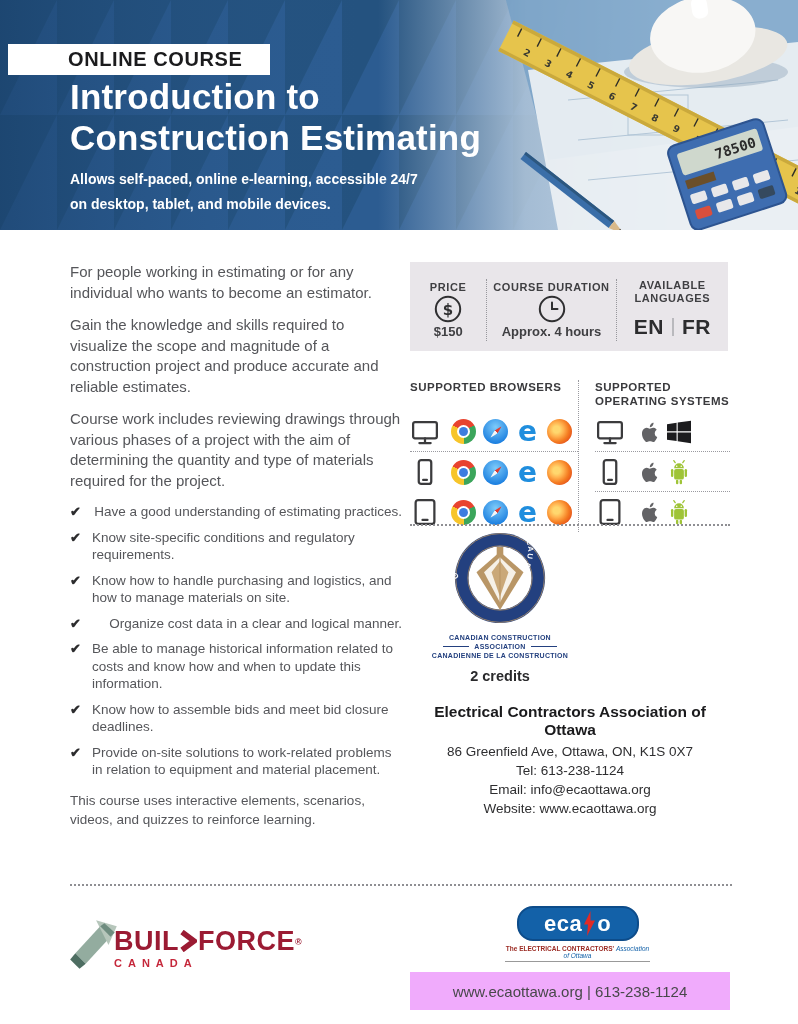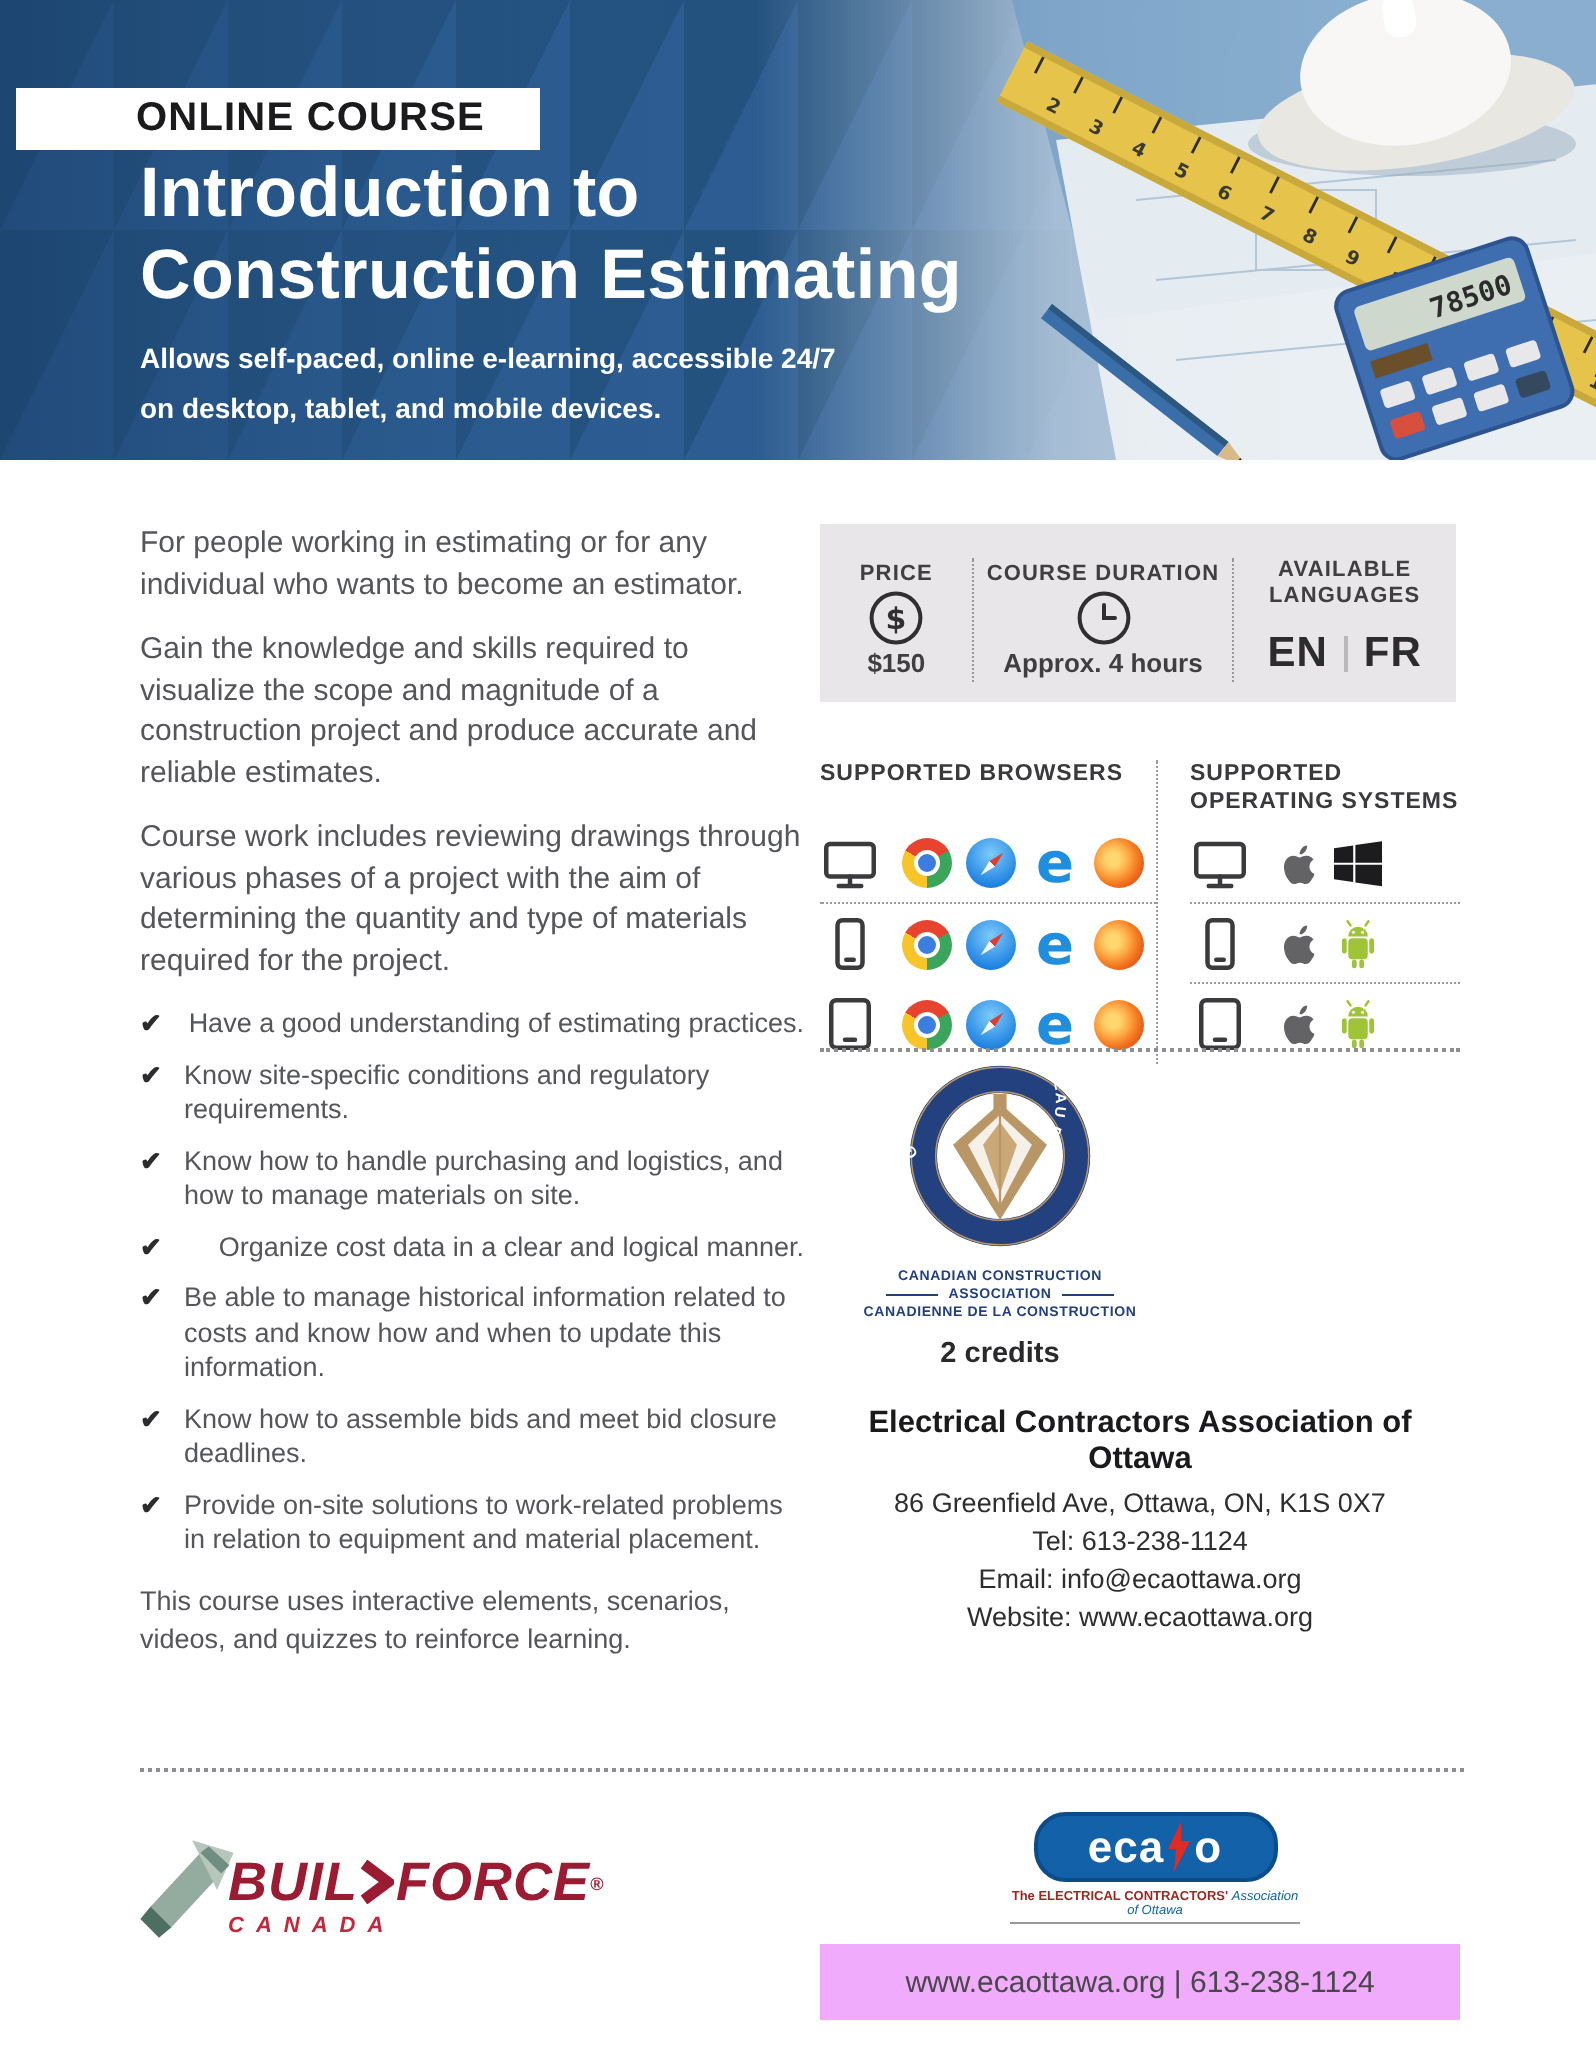--- a/index.html
+++ b/index.html
@@ -75,21 +75,21 @@
   .credits { margin-top:8px; font-size:14.5px; font-weight:800; color:#2a2a2c; }
 
   
   .contact { position:absolute; top:703px; left:410px; width:320px; text-align:center; color:#2e2e30; }
   .contact .name { font-size:15.5px; font-weight:800; color:#1a1a1c; margin-bottom:3px; }
   .contact .line { font-size:13.5px; line-height:19px; }
 
   
   .bottom-divider { position:absolute; top:884px; left:70px; width:662px; border-bottom:2px dotted #8f8f93; }
   .bf-logo { position:absolute; top:916px; left:68px; display:flex; align-items:flex-start; }
-  .bf-text { margin-left:-6px; margin-top:10px;font-style:italic; }
+  .bf-text { margin-left:-6px; margin-top:10px; }
   .bf-main { display:flex; align-items:center; color:#9b1b33; font-weight:800; font-size:27px; letter-spacing:.5px; line-height:28px; }
   .bf-main .chev { margin:0 1px; }
   .bf-reg { font-size:9px; font-weight:700; color:#9b1b33; align-self:flex-start; margin-top:2px; }
   .bf-canada { color:#c5273a; font-size:11px; font-weight:600; letter-spacing:6px; margin-top:1px; }
   .ecao { position:absolute; top:906px; left:505px; width:145px; text-align:center; }
   .ecao-box { width:122px; height:35px; margin:0 auto; background:#1361a8; border:2px solid #0d4c8a; border-radius:16px;
               display:flex; align-items:center; justify-content:center; gap:2px; }
   .ecao-box span { color:#ffffff; font-weight:800; font-size:22px; line-height:30px; letter-spacing:.5px; }
   .ecao-tag { margin-top:4px; font-size:6.5px; border-bottom:1px solid #999; padding-bottom:2px; display:inline-block; }
   .ecao-tag .t1 { color:#9b2a22; font-weight:700; }

